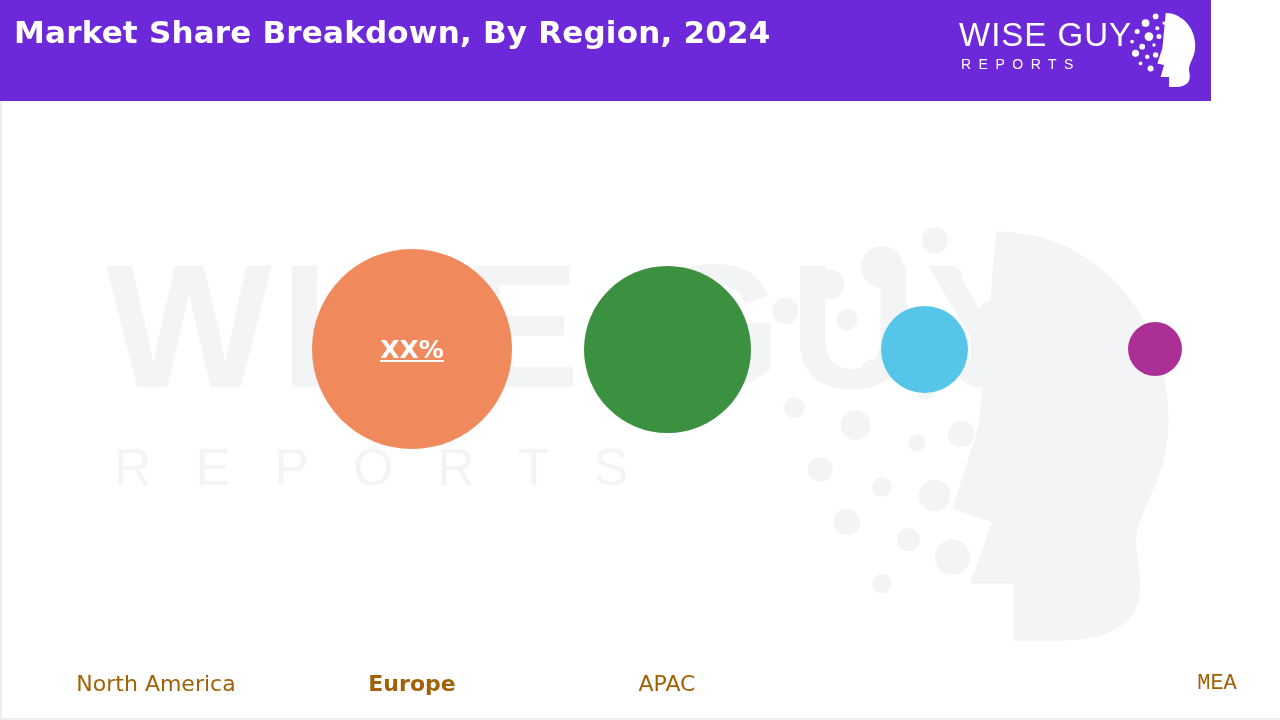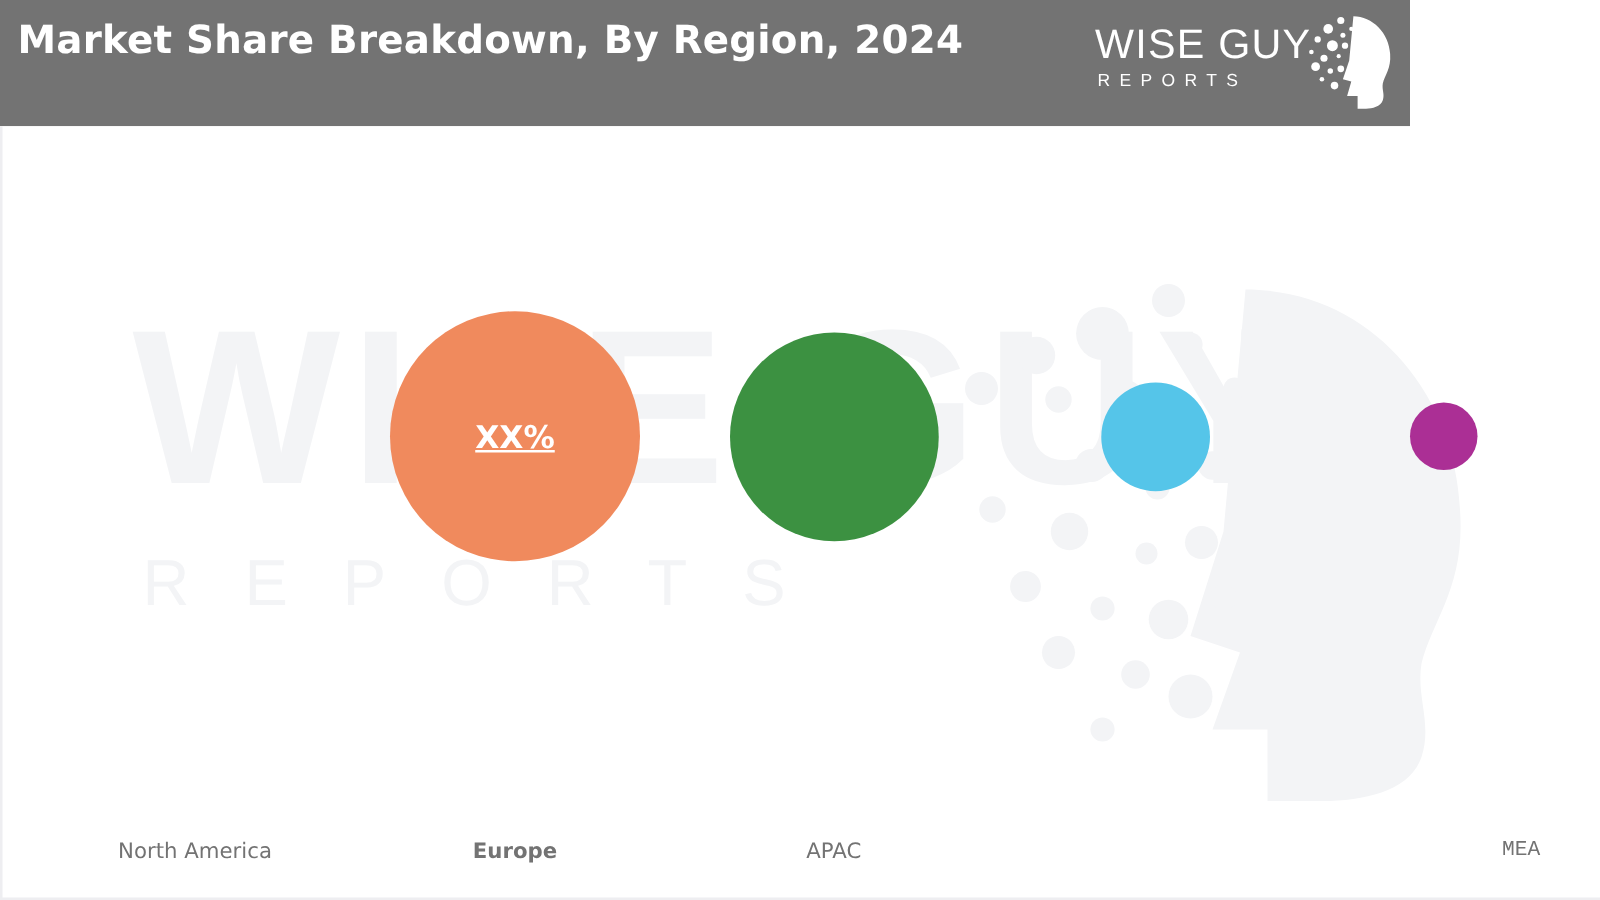--- a/index.html
+++ b/index.html
@@ -20,25 +20,24 @@
     height: 720px;
     background: #ffffff;
     box-sizing: border-box;
   }
 
   
   .header {
     position: absolute;
     left: 0;
     top: 0;
-    width: 1084px;
+    width: 1211px;
     height: 101px;
-    background: #737373;
+    background: #6d28d9;
     overflow: hidden;
-    padding-left: 44px;
   }
   .header-title {
     position: absolute;
     left: 14px;
     top: 14px;
     color: #ffffff;
     font-size: 31px;
     font-weight: bold;
     letter-spacing: 0.2px;
     font-family: "DejaVu Sans", sans-serif;
@@ -163,22 +162,22 @@
     position: absolute;
     left: 0;
     top: 0;
     width: 1280px;
     height: 619px;
   }
   .cat-label {
     position: absolute;
     top: 570px;
     transform: translateX(-50%);
-    color: #737373;
-    font-size: 17px;
+    color: #a16207;
+    font-size: 22px;
     font-family: "DejaVu Sans", sans-serif;
     white-space: nowrap;
   }
 </style>
 </head>
 <body>
 
 <div class="page">
 
   <div class="header">

